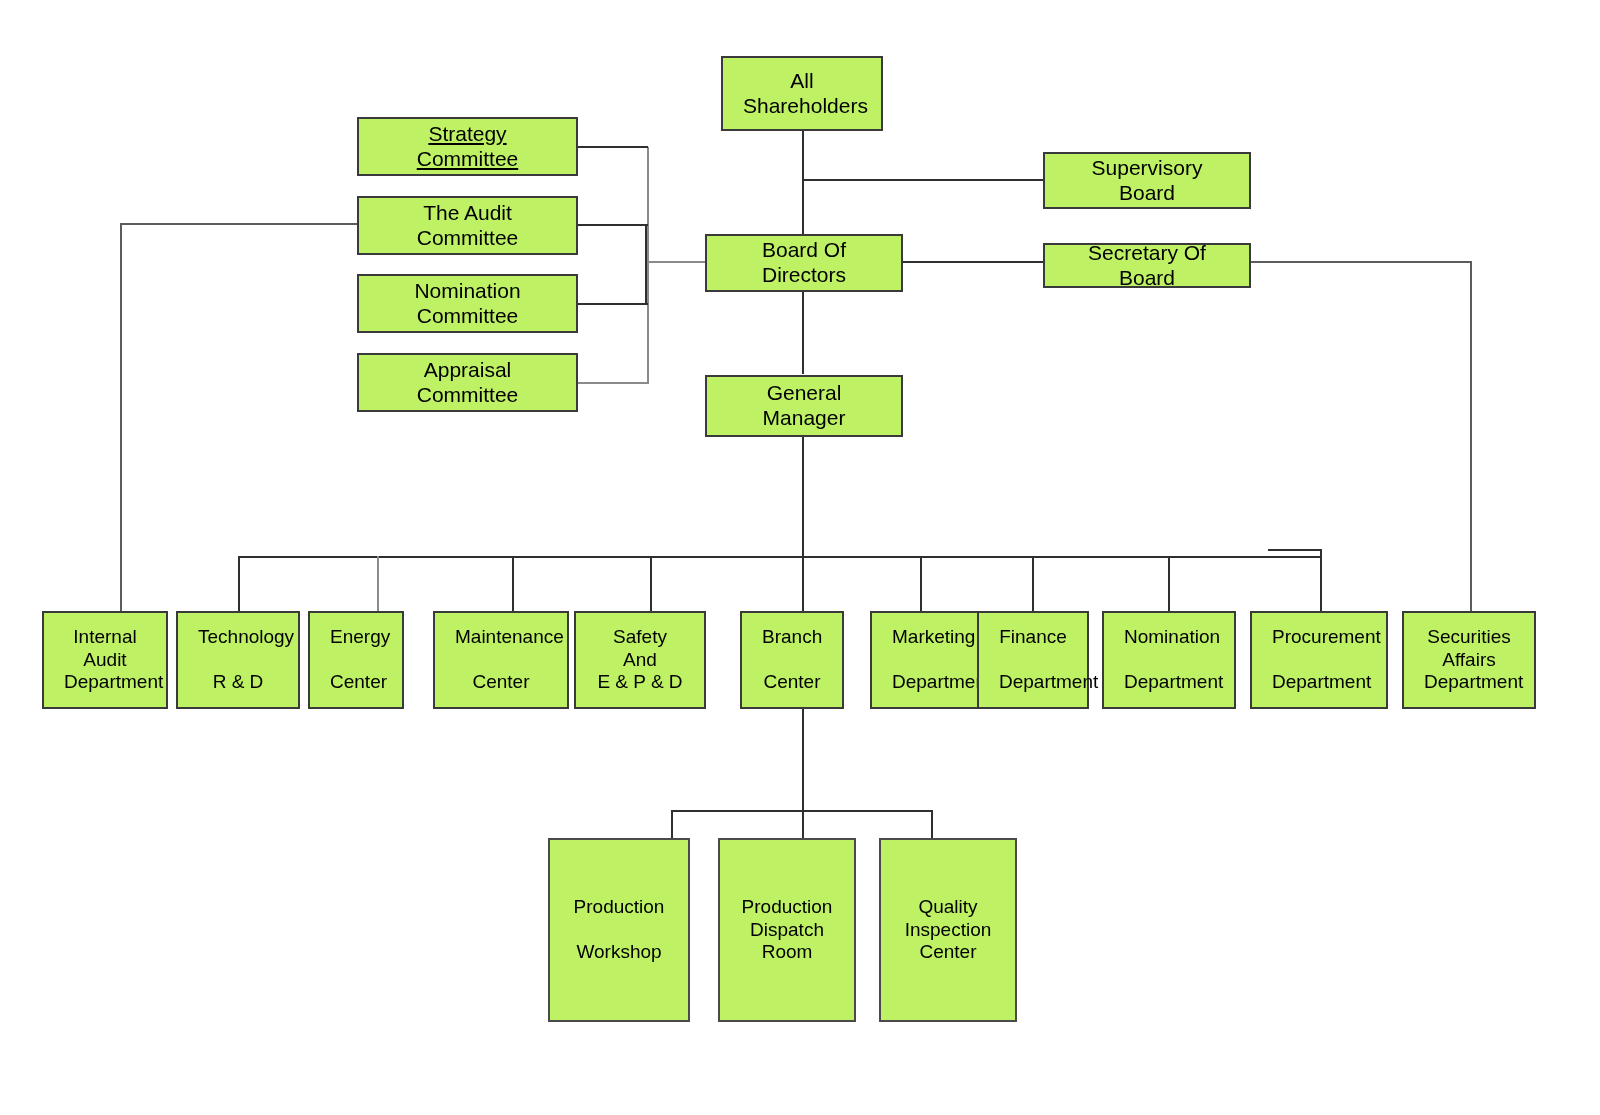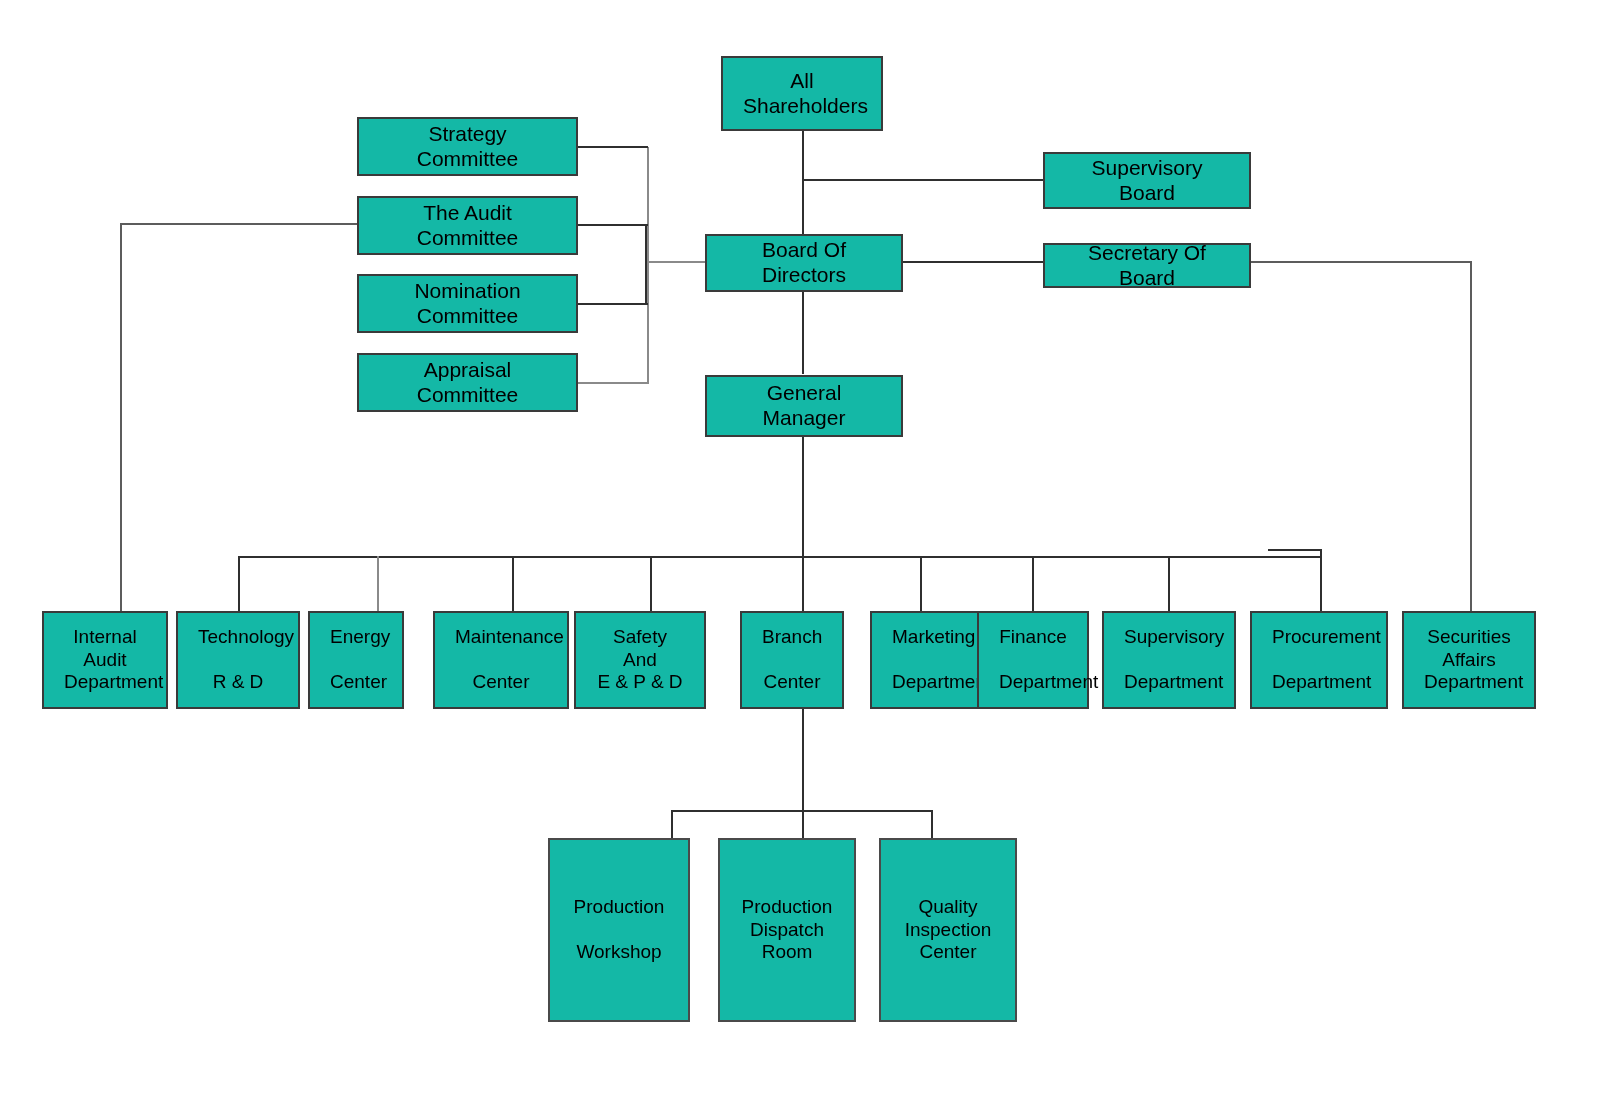--- a/index.html
+++ b/index.html
@@ -15,21 +15,21 @@
   #chart-canvas {
     position: relative;
     width: 1600px;
     height: 1115px;
     background: #ffffff;
     overflow: hidden;
   }
   .node {
     position: absolute;
     box-sizing: border-box;
-    background: #14b8a6;
+    background: #bef264;
     border: 2px solid #3a3a3a;
     display: flex;
     align-items: center;
     justify-content: center;
     text-align: center;
     font-size: 21px;
     line-height: 1.18;
     color: #000000;
     z-index: 3;
     padding: 2px 20px;
@@ -120,21 +120,21 @@
   </div>
 
   <div class="node" style="left:1043px; top:243px; width:208px; height:45px;">
     <span class="label">Secretary Of Board</span>
   </div>
 
   <div class="node" style="left:705px; top:375px; width:198px; height:62px;">
     <span class="label">General Manager</span>
   </div>
 
-  <div class="node" style="left:357px; top:117px; width:221px; height:59px;">
+  <div class="node" style="left:357px; top:117px; width:221px; height:59px;text-decoration:underline;">
     <span class="label">Strategy Committee</span>
   </div>
 
   <div class="node" style="left:357px; top:196px; width:221px; height:59px;">
     <span class="label">The Audit Committee</span>
   </div>
 
   <div class="node" style="left:357px; top:274px; width:221px; height:59px;">
     <span class="label">Nomination Committee</span>
   </div>
@@ -185,21 +185,21 @@
 Department</span>
   </div>
 
   <div class="node" style="left:977px; top:611px; width:112px; height:98px; font-size:19px;justify-content:center;">
     <span class="label">Finance
 
 Department</span>
   </div>
 
   <div class="node" style="left:1102px; top:611px; width:134px; height:98px; font-size:19px;">
-    <span class="label">Supervisory
+    <span class="label">Nomination
 
 Department</span>
   </div>
 
   <div class="node" style="left:1250px; top:611px; width:138px; height:98px; font-size:19px;">
     <span class="label">Procurement
 
 Department</span>
   </div>
 

